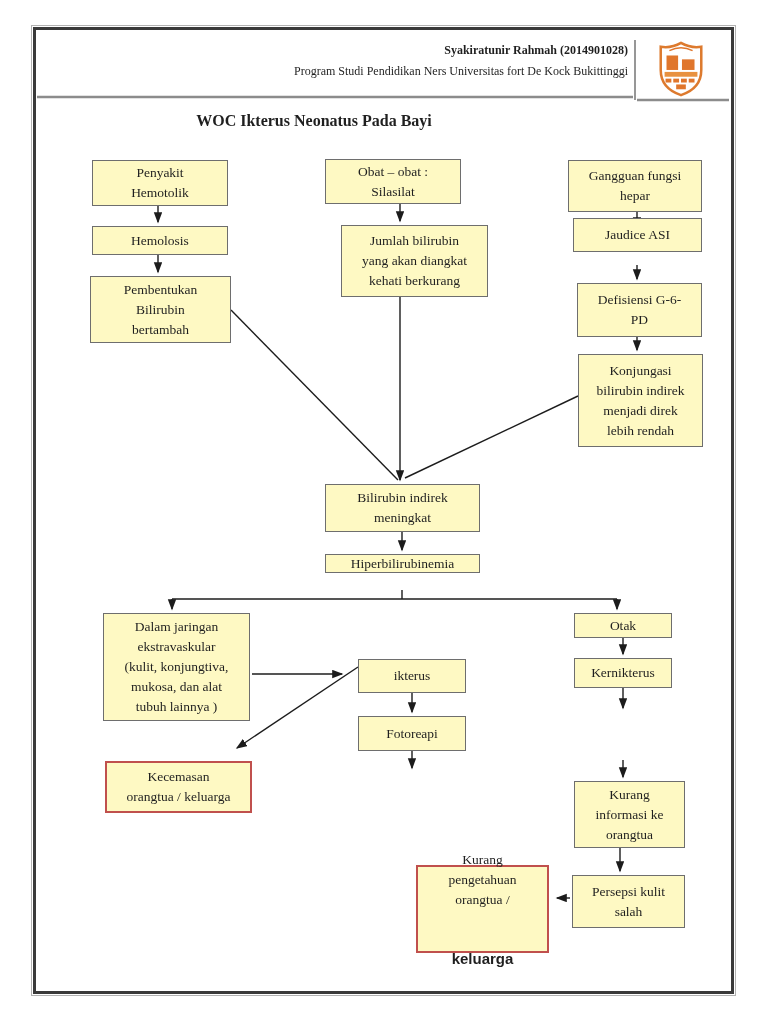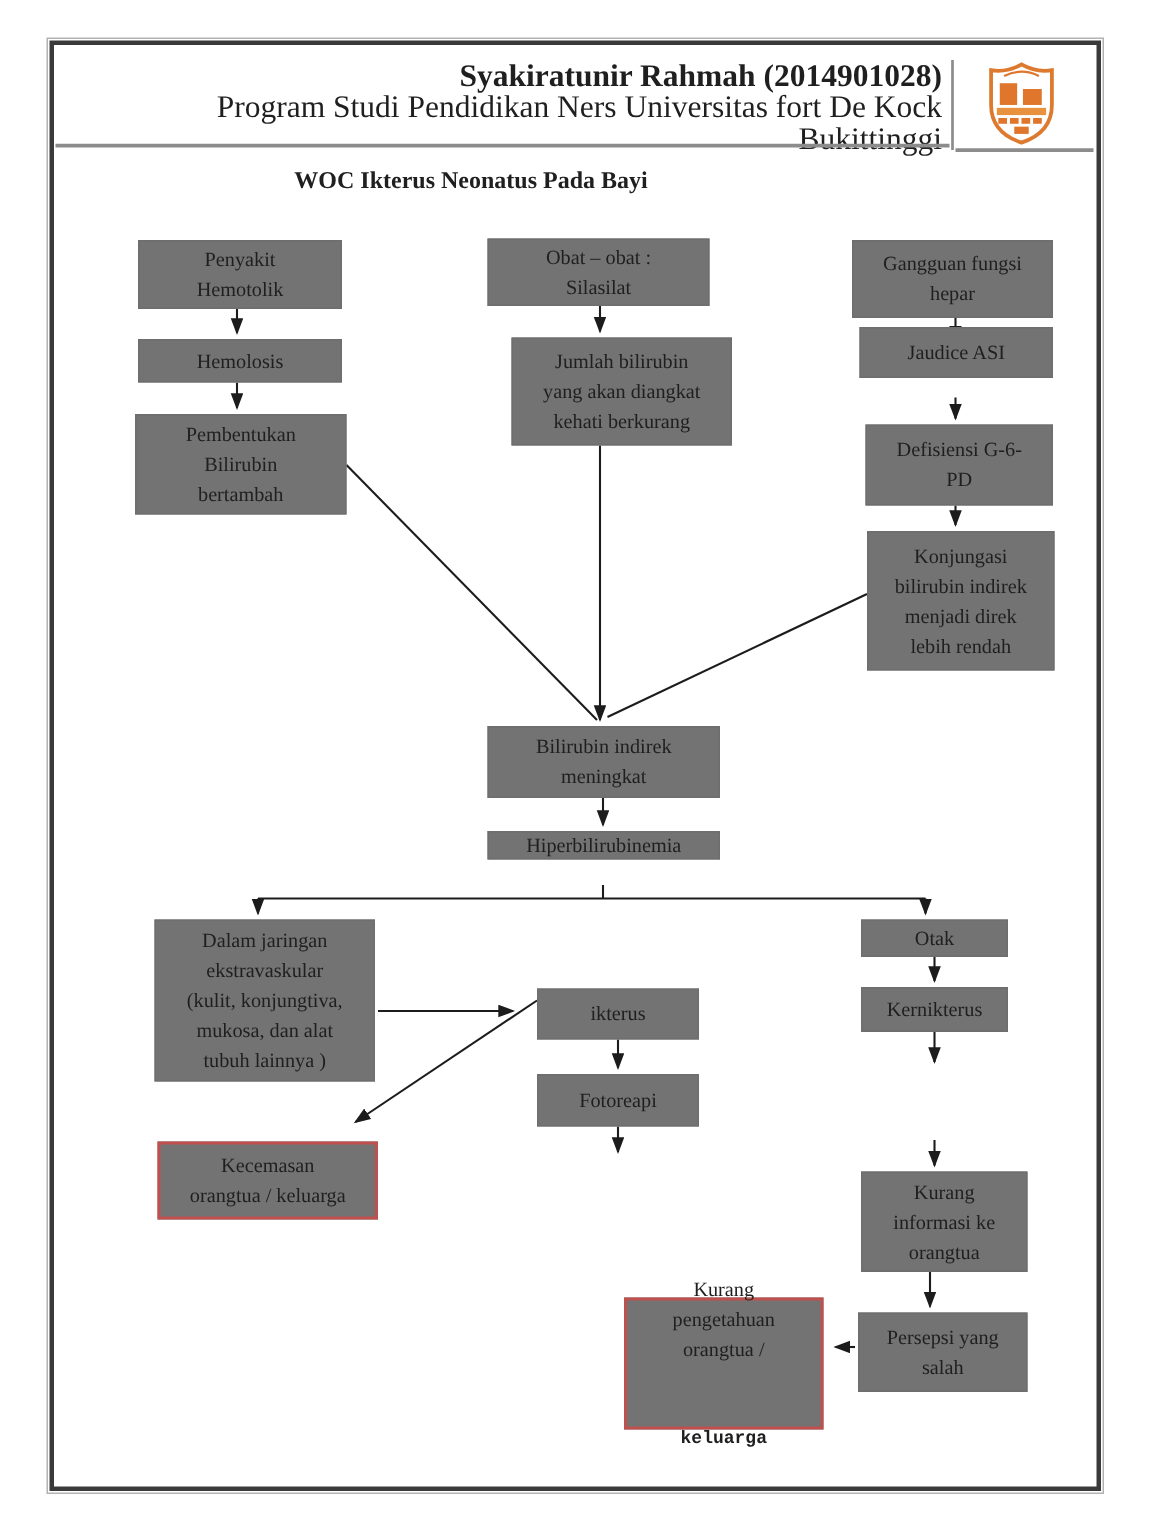--- a/index.html
+++ b/index.html
@@ -7,40 +7,40 @@
     position:relative;width:768px;height:1024px;background:#ffffff;
     font-family:"Liberation Serif", serif;color:#1f1f1f;overflow:hidden;
   }
   .page-border{
     position:absolute;left:33px;top:27px;width:695px;height:961px;
     border:3px solid #3a3a3a;outline:1px solid #b2b2b2;outline-offset:1px;
     pointer-events:none;
   }
   .hdr-text{
     position:absolute;left:120px;top:40px;width:508px;
-    text-align:right;font-size:21px;line-height:21px;
+    text-align:right;font-size:12px;line-height:21px;
   }
   .hdr-author{font-weight:bold;}
   .logo{position:absolute;left:656px;top:41px;width:50px;height:56px;}
   .doc-title{
     position:absolute;left:0;top:112px;width:628px;text-align:center;
     font-weight:bold;font-size:16px;
   }
   .arrows{position:absolute;left:0;top:0;width:768px;height:1024px;z-index:1;pointer-events:none;}
   .node{
-    position:absolute;z-index:2;box-sizing:border-box;background:#737373;
+    position:absolute;z-index:2;box-sizing:border-box;background:#fef9c3;
     border:1.3px solid #6e6e6e;
     display:flex;flex-direction:column;align-items:center;justify-content:center;
     text-align:center;white-space:pre-line;
     font-size:13.5px;line-height:20px;
   }
   .node.red{border:2.5px solid var(--highlight,#c0504d);}
   .node .sub{white-space:pre-line;}
   .node .sans-bold{
-    font-family:Liberation Mono, monospace;font-weight:700;font-size:12px;
+    font-family:Liberation Sans, sans-serif;font-weight:700;font-size:15px;
     white-space:pre-line;
     margin-top:39px;
   }
 </style>
 </head>
 <body>
 
 <div id="canvas" style="--highlight: #c0504d;">
 
   <div class="page-border"></div>
@@ -104,21 +104,21 @@
       <line x1="570" y1="898" x2="557" y2="898" marker-end="url(#arw)"></line>
     </g>
   </svg>
 
   <div class="node" style="left:92px;top:160px;width:136px;height:46px">Penyakit
 Hemotolik</div>
   <div class="node" style="left:92px;top:226px;width:136px;height:29px">Hemolosis</div>
   <div class="node" style="left:90px;top:276px;width:141px;height:67px">Pembentukan
 Bilirubin
 bertambah</div>
-  <div class="node" style="left:325px;top:159px;width:148px;height:45px">Obat – obat :
+  <div class="node" style="left:325px;top:159px;width:136px;height:45px">Obat – obat :
 Silasilat</div>
   <div class="node" style="left:341px;top:225px;width:147px;height:72px">Jumlah bilirubin
 yang akan diangkat
 kehati berkurang</div>
   <div class="node" style="left:568px;top:160px;width:134px;height:52px">Gangguan fungsi
 hepar</div>
   <div class="node" style="left:573px;top:218px;width:129px;height:34px">Jaudice ASI</div>
   <div class="node" style="left:577px;top:283px;width:125px;height:54px">Defisiensi G-6-
 PD</div>
   <div class="node" style="left:578px;top:354px;width:125px;height:93px">Konjungasi
@@ -135,21 +135,21 @@
 tubuh lainnya )</div>
   <div class="node red" style="left:105px;top:761px;width:147px;height:52px">Kecemasan
 orangtua / keluarga</div>
   <div class="node" style="left:358px;top:659px;width:108px;height:34px">ikterus</div>
   <div class="node" style="left:358px;top:716px;width:108px;height:35px">Fotoreapi</div>
   <div class="node" style="left:574px;top:613px;width:98px;height:25px">Otak</div>
   <div class="node" style="left:574px;top:658px;width:98px;height:30px">Kernikterus</div>
   <div class="node" style="left:574px;top:781px;width:111px;height:67px">Kurang
 informasi ke
 orangtua</div>
-  <div class="node" style="left:572px;top:875px;width:113px;height:53px">Persepsi yang
+  <div class="node" style="left:572px;top:875px;width:113px;height:53px">Persepsi kulit
 salah</div>
   <div class="node red" style="left:416px;top:865px;width:133px;height:88px">
     <span class="sub">Kurang
 pengetahuan
 orangtua /</span>
     <span class="sans-bold">keluarga</span>
   </div>
 
 </div>
 

